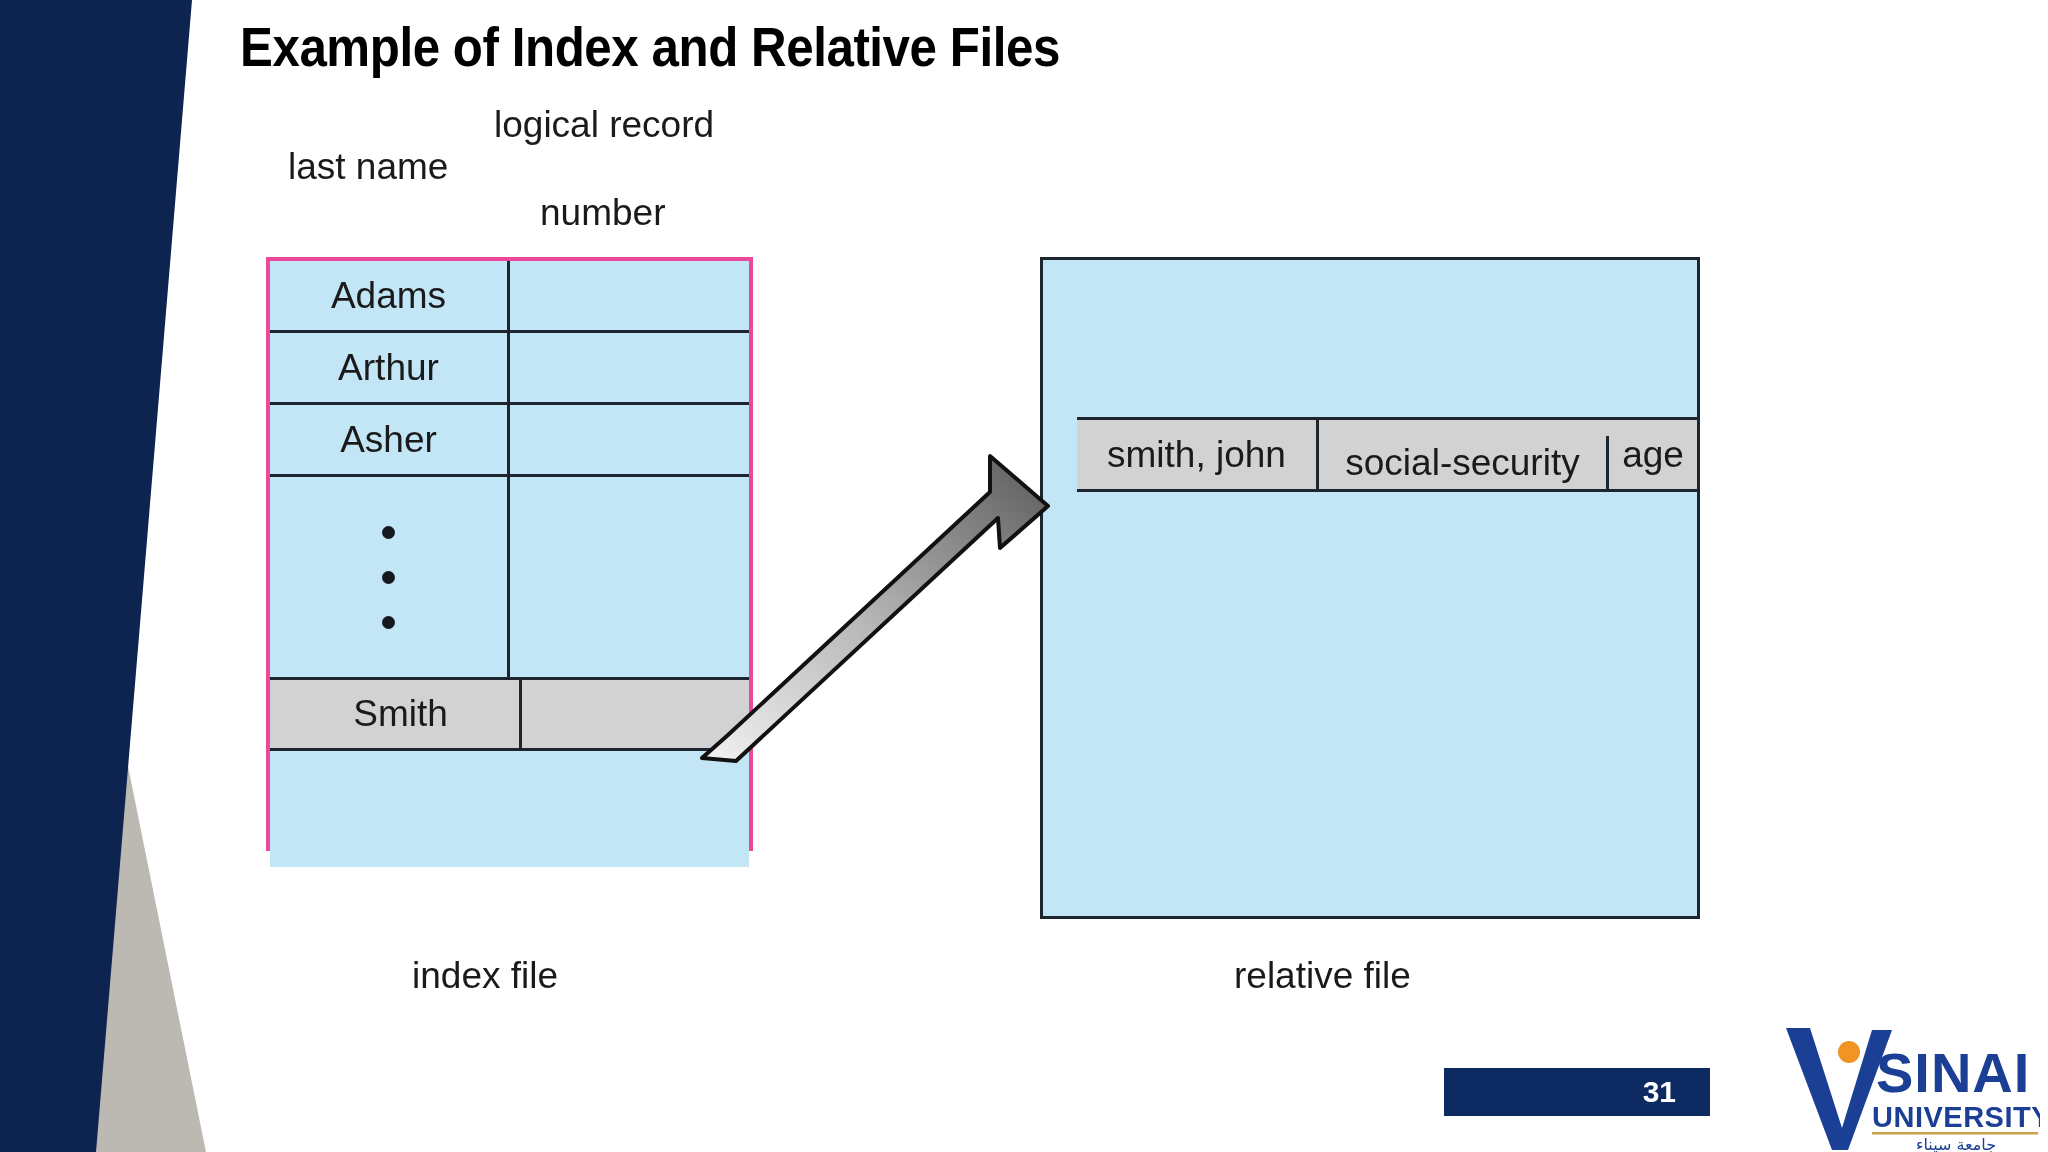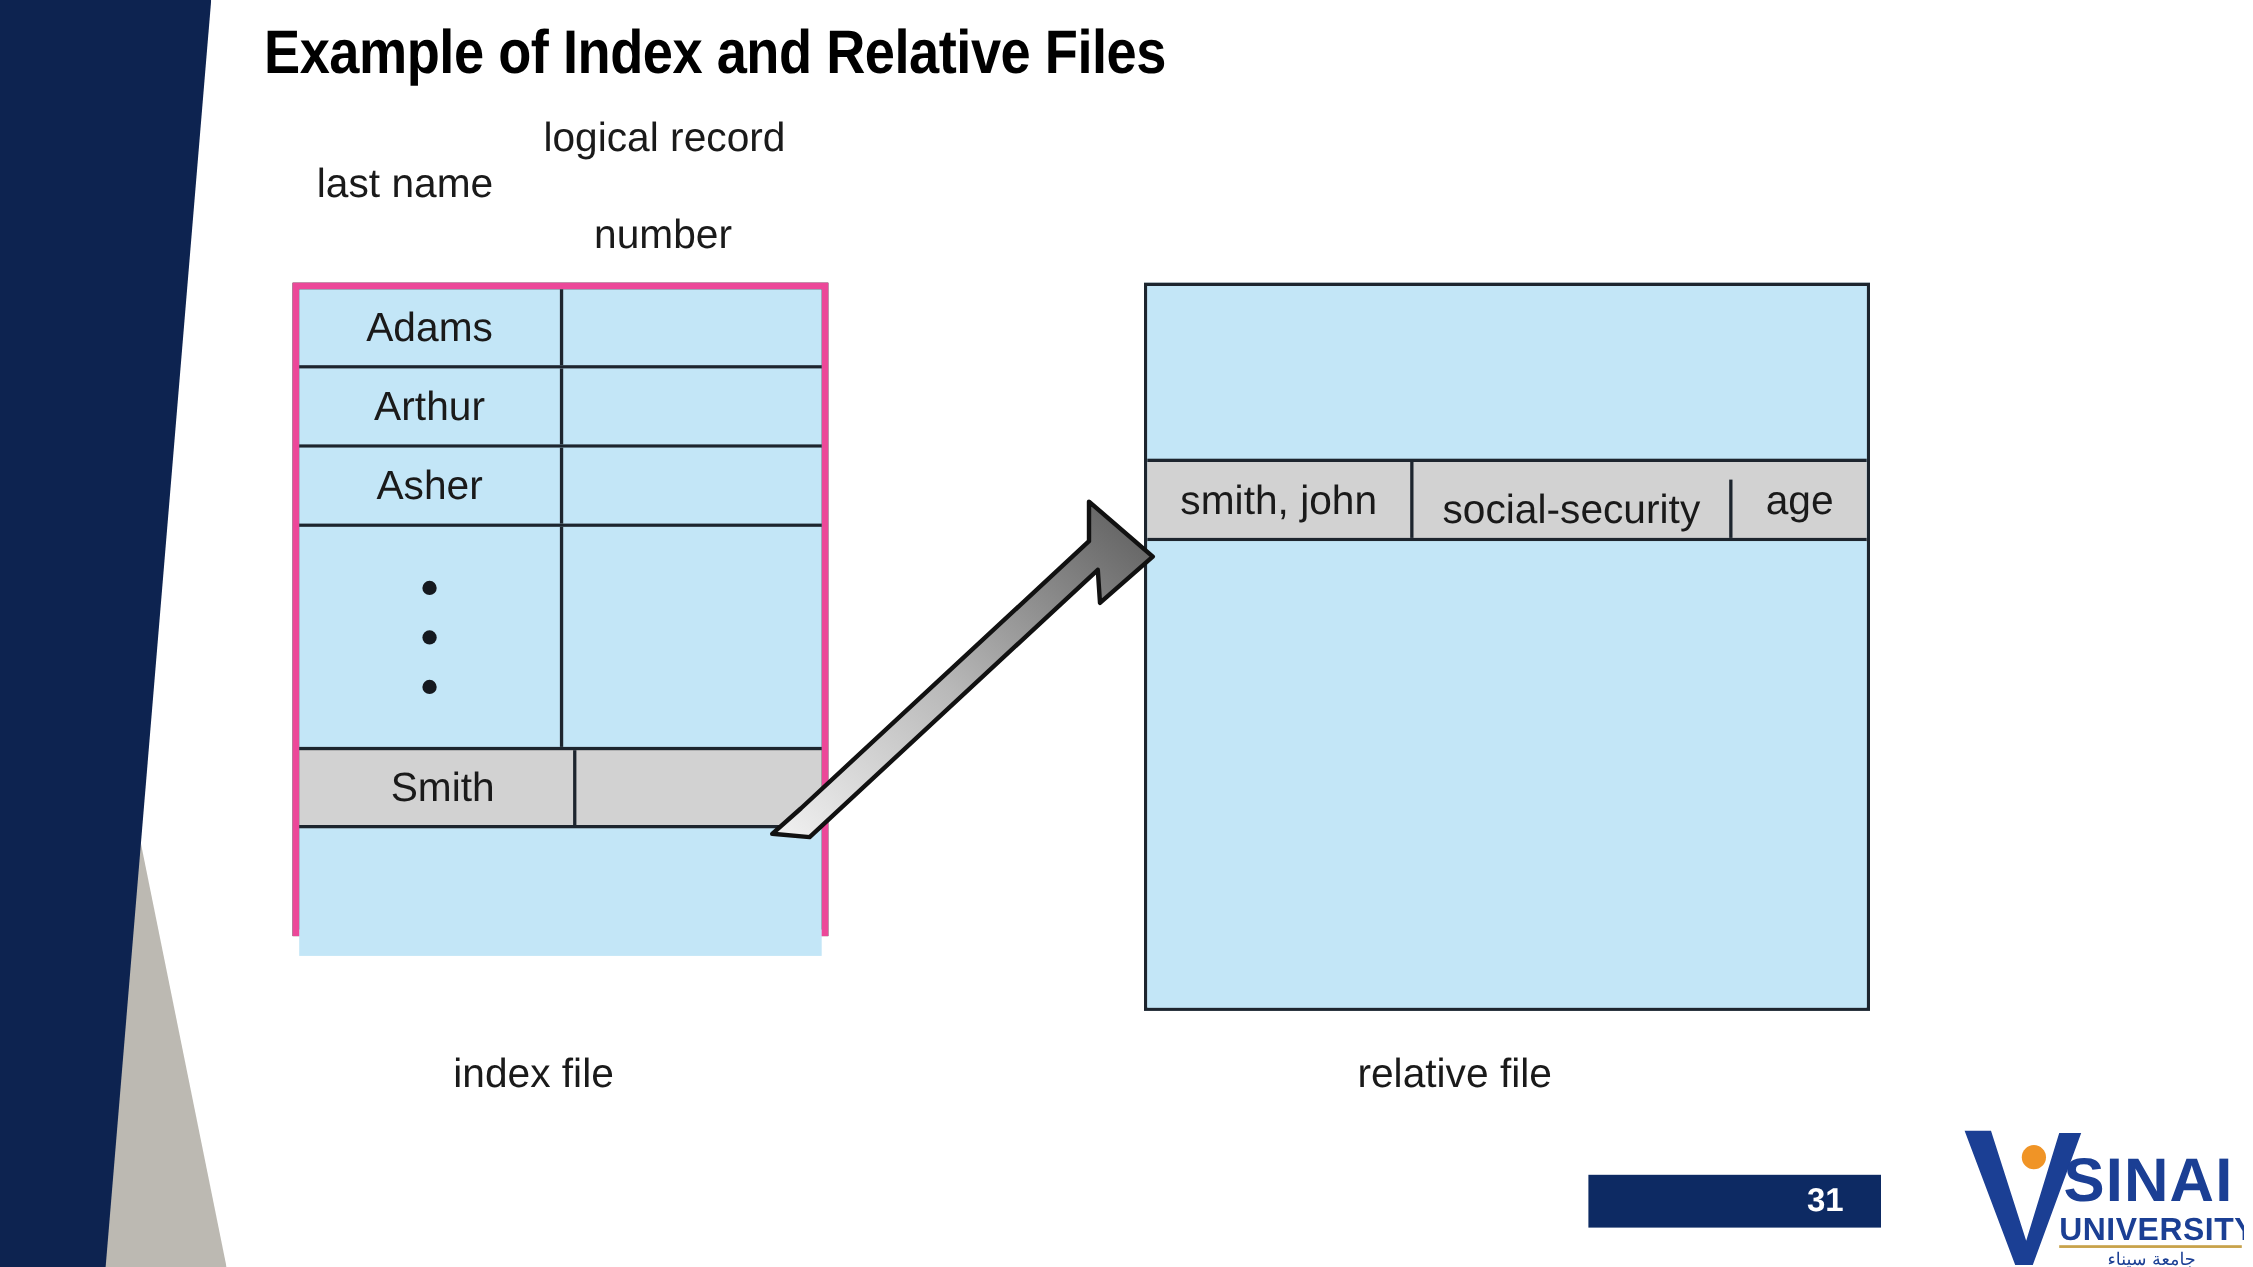--- a/index.html
+++ b/index.html
@@ -61,23 +61,23 @@
   .hdr-lastname { left: 288px; top: 146px; }
   .hdr-number { left: 540px; top: 146px; margin-top: 46px; }
 
   
   .index-table {
     position: absolute;
     left: 266px;
     top: 257px;
     width: 487px;
     height: 594px;
-    border: 6px solid #ec4899;
-    box-sizing: border-box;
-    background: #000000;
+    border: 4px solid #ec4899;
+    box-sizing: border-box;
+    background: #5eead4;
     z-index: 4;
   }
   .idx-row {
     display: flex;
     box-sizing: border-box;
     border-bottom: 3px solid #1d252e;
     background: #c3e6f7;
   }
   .idx-row.last { border-bottom: none; }
   .idx-row.highlight { background: #d2d2d2; padding-left: 12px; }
@@ -124,20 +124,21 @@
     left: 1040px;
     top: 257px;
     width: 660px;
     height: 662px;
     border: 3px solid #1d252e;
     box-sizing: border-box;
     background: #c3e6f7;
     display: flex;
     flex-direction: column;
     z-index: 4;
+    padding-left: 34px;
   }
   .rel-top {
     height: 160px;
     border-bottom: 3px solid #1d252e;
     box-sizing: border-box;
     background: #c3e6f7;
   }
   .rel-record {
     display: flex;
     height: 72px;

